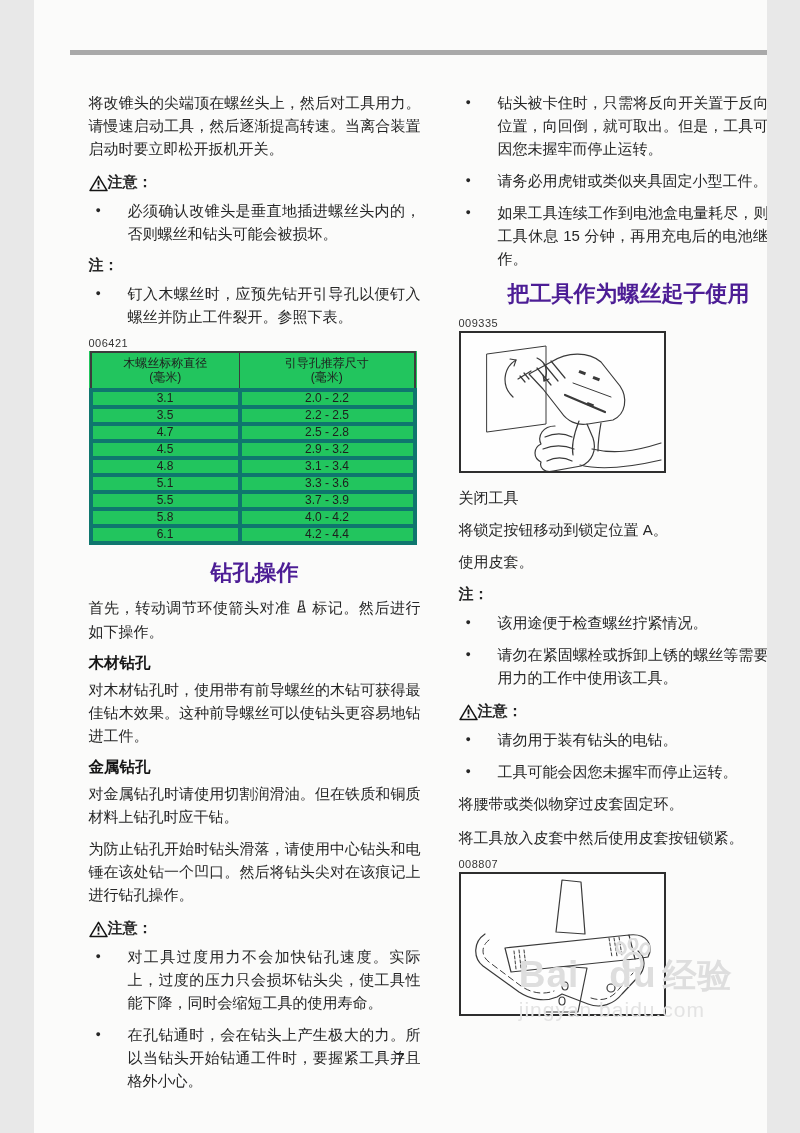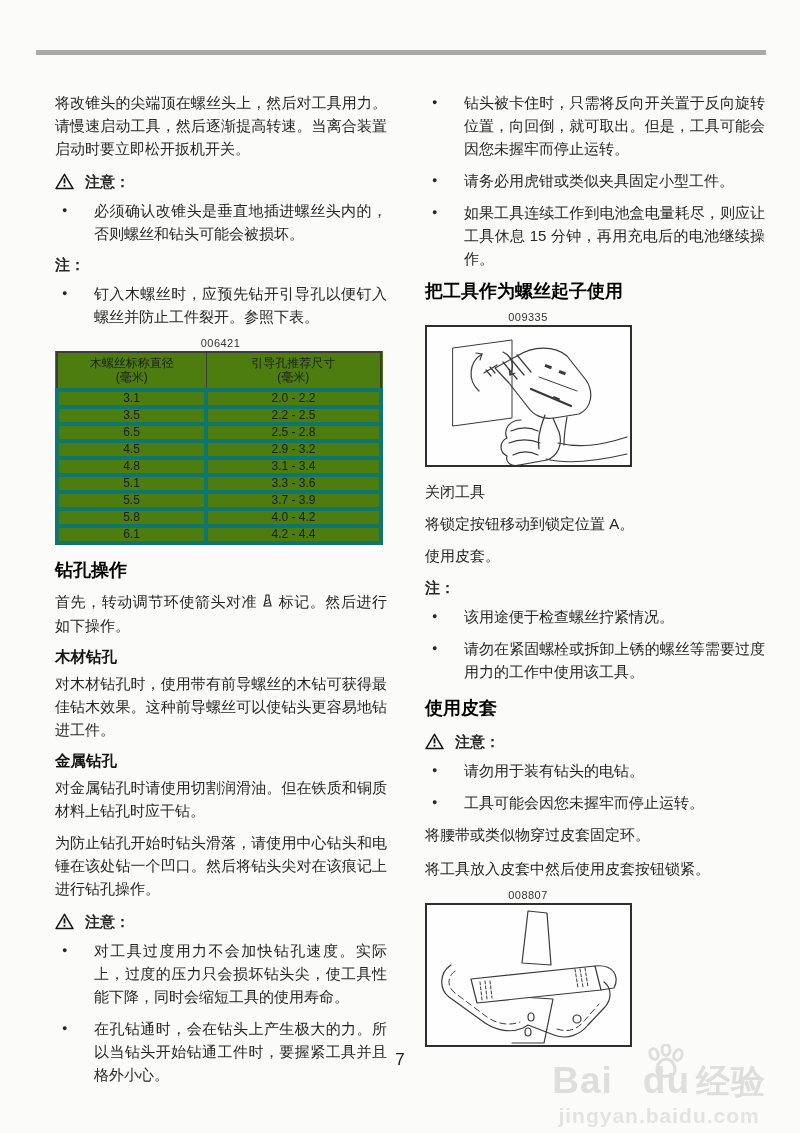--- a/index.html
+++ b/index.html
@@ -1,68 +1,69 @@
 <!DOCTYPE html>
 <html><head>
 <meta charset="utf-8">
 <style>
   html,body { margin:0; padding:0; background:#e8e8e8; }
   .page {
-    position:relative; width:800px; height:1133px; margin:0 auto;
+    position:relative; width:712px; height:1133px; margin:0 auto;
     background:#fbfbfa; color:#262626; overflow:hidden;
     font-family:"Liberation Sans", sans-serif;
+    padding-left:21px;
   }
   .top-rule { position:absolute; left:36px; width:730px; top:50px; height:5px; background:#a9a9a9; }
 
   .columns { position:absolute; top:91px; left:55px; width:710px; display:flex; gap:38px; }
   .col-left  { width:332px; }
   .col-right { width:340px; }
 
   p.body { margin:0 0 9px 0; font-size:15px; line-height:23px; text-align:justify; }
-  h2.sec { font-size:18px; font-weight:bold; margin:13px 0 8px 0; color:#000000; }
+  h2.sec { font-size:22px; font-weight:bold; margin:13px 0 8px 0; color:#4c1d95;text-align:center; }
   h3.sub { font-size:15.5px; font-weight:bold; margin:10px 0 4px 0; color:#161616; }
 
   .note-head { font-weight:bold; font-size:15px; margin:11px 0 7px 0; }
-  .caution-head { display:flex; align-items:flex-start; gap:11px; font-weight:bold; font-size:15px; margin:13px 0 7px 0; }
+  .caution-head { display:flex; align-items:flex-end; font-weight:bold; font-size:15px; margin:13px 0 7px 0; }
   .caution-head svg { flex:0 0 auto; }
 
   ul.dots { list-style:none; margin:0 0 6px 0; padding:0; }
   ul.dots li { position:relative; padding-left:39px; margin:0 0 9px 0; font-size:15px; line-height:23px; text-align:justify; }
   ul.dots li::before { content:"●"; position:absolute; left:7px; top:0; font-size:9px; line-height:23px; }
   ul.dots li .cont-line { display:block; }
 
-  .fig-code { font-size:11px; color:#333; text-align:center; margin:3px 1px 2px 0; letter-spacing:0.5px; }
-
-  table.pilot { border-collapse:collapse; width:328px; border:2px solid #3c3c3c; background:#4d7c0f; table-layout:fixed; }
+  .fig-code { font-size:11px; color:#333; text-align:left; margin:3px 1px 2px 0; letter-spacing:0.5px; }
+
+  table.pilot { border-collapse:collapse; width:328px; border:2px solid #3c3c3c; background:#22c55e; table-layout:fixed; }
   table.pilot th {
     font-weight:normal; font-size:12px; line-height:14px; padding:3px 0 4px 0;
     border:1px solid #3c3c3c; border-bottom:1.5px solid #3c3c3c; text-align:center; color:#1e1e1e;
   }
   table.pilot td {
     font-size:12px; line-height:12px; height:12px; padding:0 0 1px 0; text-align:center;
     border:4px solid #0f766e; color:#1e1e1e;
   }
   table.pilot col.c1 { width:46%; }
   table.pilot tr.group-end td { border-bottom:2px solid #3c3c3c; }
 
   .inline-mark { display:inline-block; vertical-align:-1px; margin:0 6px; }
 
   figure.illus { margin:0 0 12px 0; width:207px; }
   .fig-box { border:2px solid #2e2e2e; background:#fefefe; display:block; }
 
   .steps p { margin:0 0 7px 0; font-size:15px; line-height:25px; }
 
   .page-number { position:absolute; left:0; right:0; top:1050px; text-align:center; font-size:17px; color:#1c1c1c; }
 
-  .watermark { position:absolute; right:34px; top:1062px; text-align:center; color:#dedede; user-select:none; }
+  .watermark { position:absolute; right:34px; top:956px; text-align:left; color:#dedede; user-select:none; }
   .wm-line1 { position:relative; font-weight:bold; font-size:37px; line-height:38px; letter-spacing:1px; white-space:nowrap; }
   .wm-line1 .wm-cn { font-size:34px; margin-left:6px; }
   .wm-paw { position:absolute; left:92px; top:-18px; }
   .wm-du { margin-left:30px; }
-  .wm-line2 { font-weight:bold; font-size:21px; line-height:24px; margin-top:4px; letter-spacing:1px; color:#e3e3e3; }
+  .wm-line2 { font-weight:normal; font-size:21px; line-height:24px; margin-top:4px; letter-spacing:1px; color:#e3e3e3; }
 
   svg.lineart path, svg.lineart ellipse, svg.lineart circle, svg.lineart line { vector-effect:non-scaling-stroke; }
 </style>
 </head>
 <body>
 
 <div class="page">
 
   <div class="top-rule"></div>
 
@@ -111,21 +112,21 @@
         <tbody>
           <tr>
               <td>3.1</td>
               <td>2.0 - 2.2</td>
             </tr>
           <tr>
               <td>3.5</td>
               <td>2.2 - 2.5</td>
             </tr>
           <tr>
-              <td>6.5</td>
+              <td>4.7</td>
               <td>2.5 - 2.8</td>
             </tr>
           <tr>
               <td>4.5</td>
               <td>2.9 - 3.2</td>
             </tr>
           <tr>
               <td>4.8</td>
               <td>3.1 - 3.4</td>
             </tr>
@@ -226,21 +227,20 @@
         <p>将锁定按钮移动到锁定位置 A。</p>
         <p>使用皮套。</p>
       </div>
 
       <div class="note-head">注：</div>
       <ul class="dots">
         <li><span>该用途便于检查螺丝拧紧情况。</span></li>
         <li><span>请勿在紧固螺栓或拆卸上锈的螺丝等需要过度用力的工作中使用该工具。</span></li>
       </ul>
 
-      <h2 class="sec">使用皮套</h2>
 
       <div class="caution-head">
         <svg width="19" height="17" viewBox="0 0 19 17">
           <path d="M9.5 1.3 L18 15.6 H1 Z" fill="none" stroke="#141414" stroke-width="1.5" stroke-linejoin="round"></path>
           <rect x="8.6" y="5.4" width="1.8" height="5" fill="#141414"></rect>
           <rect x="8.6" y="11.8" width="1.8" height="1.9" fill="#141414"></rect>
         </svg>
         <span>注意：</span>
       </div>
       <ul class="dots">

